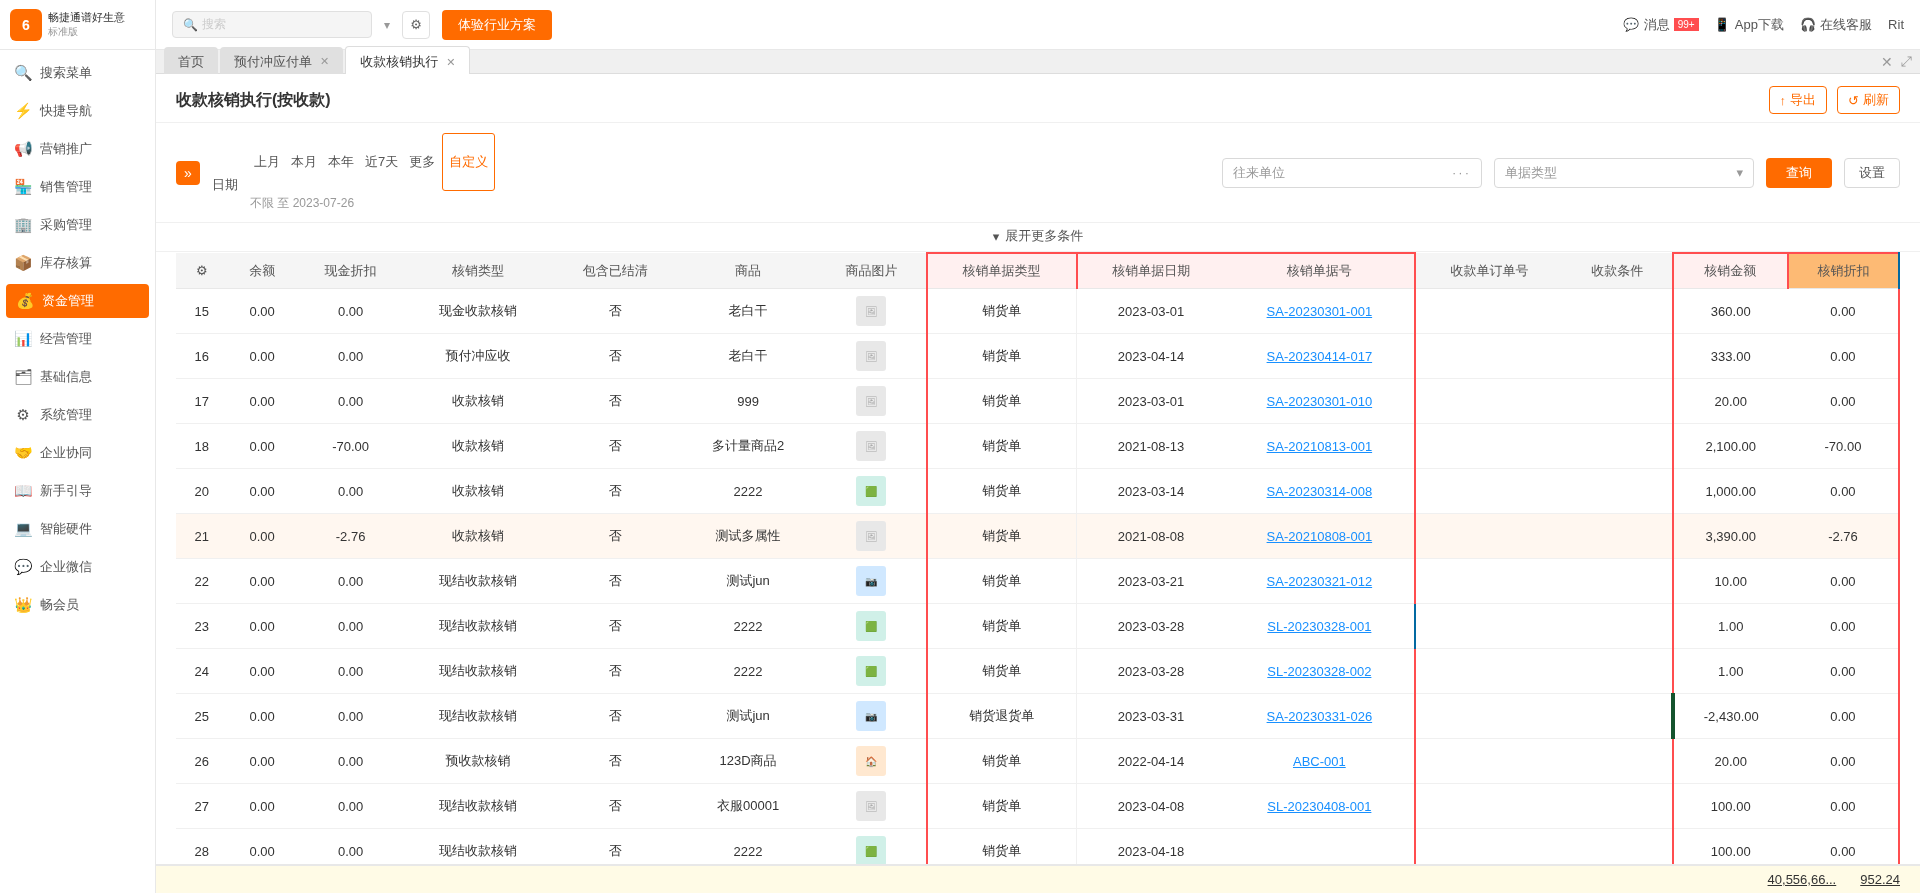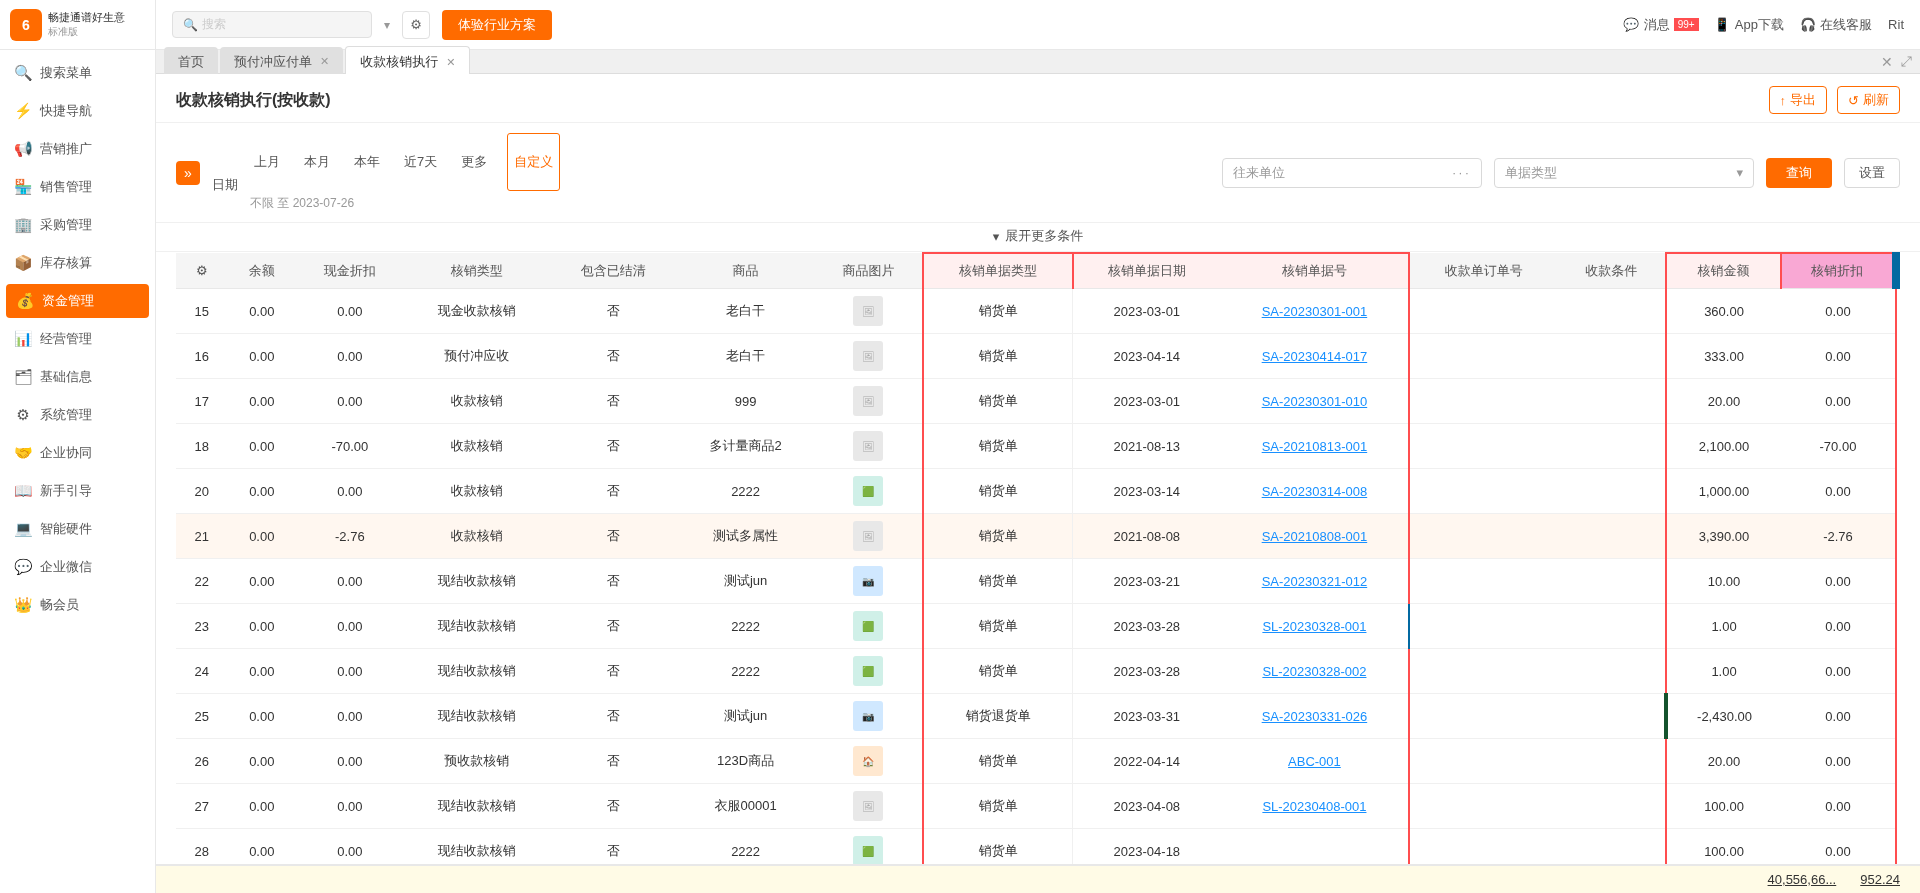--- a/index.html
+++ b/index.html
@@ -41,21 +41,21 @@
     
     .page-header { display: flex; align-items: center; padding: 12px 20px 8px 20px; background: #fff; border-bottom: 1px solid #f0f0f0; }
     .page-title { font-size: 16px; font-weight: 600; color: #333; flex: 1; }
     .page-actions { display: flex; gap: 10px; align-items: center; }
     .page-action-btn { display: flex; align-items: center; gap: 4px; color: #ff6b00; font-size: 13px; cursor: pointer; border: 1px solid #ff6b00; border-radius: 4px; padding: 4px 10px; background: #fff; }
 
     
     .filter-bar { background: #fff; padding: 10px 20px; border-bottom: 1px solid #f0f0f0; display: flex; align-items: center; gap: 12px; flex-wrap: wrap; }
     .filter-expand-btn { width: 24px; height: 24px; background: #ff6b00; border-radius: 4px; display: flex; align-items: center; justify-content: center; color: #fff; cursor: pointer; font-size: 14px; }
     .filter-label { font-size: 13px; color: #555; margin-top: 24px; }
-    .filter-date-links { display: flex; gap: 16px; align-items: center; }
+    .filter-date-links { display: flex; gap: 3px; align-items: center; }
     .filter-date-link { color: #555; font-size: 13px; cursor: pointer; padding: 2px 4px; }
     .filter-date-link.custom { background: #fff; border: 1px solid #ff6b00; color: #ff6b00; border-radius: 3px; padding: 19px 6px; }
     .filter-date-range { font-size: 12px; color: #999; margin-top: 2px; }
     .filter-field { flex: 0 0 260px; }
     .filter-select { border: 1px solid #d9d9d9; border-radius: 4px; padding: 5px 10px; font-size: 13px; color: #999; background: #fff; width: 100%; display: flex; align-items: center; justify-content: space-between; cursor: pointer; }
     .filter-dots { color: #999; letter-spacing: 2px; }
     .filter-mid { flex: 1; }
     .filter-query-btn { background: #ff6b00; color: #fff; border: none; border-radius: 4px; padding: 6px 20px; font-size: 13px; cursor: pointer; }
     .filter-set-btn { background: #fff; color: #555; border: 1px solid #d9d9d9; border-radius: 4px; padding: 5px 14px; font-size: 13px; cursor: pointer; }
     .filter-expand-row { width: 100%; display: flex; justify-content: center; align-items: center; gap: 6px; color: #555; font-size: 13px; cursor: pointer; }
@@ -276,21 +276,21 @@
           <th>核销类型</th>
           <th>包含已结清</th>
           <th>商品</th>
           <th>商品图片</th>
           <th style="border:2px solid #ff4d4f; border-bottom:1px solid #e8e8e8; background:#fff0f0;">核销单据类型</th>
           <th style="border-top:2px solid #ff4d4f; border-bottom:1px solid #e8e8e8; background:#fff0f0;">核销单据日期</th>
           <th style="border-top:2px solid #ff4d4f; border-right:2px solid #ff4d4f; border-bottom:1px solid #e8e8e8; background:#fff0f0;">核销单据号</th>
           <th>收款单订单号</th>
           <th>收款条件</th>
           <th style="border:2px solid #ff4d4f; border-bottom:1px solid #e8e8e8; background:#fff0f0;">核销金额</th>
-          <th style="border-top:2px solid #ff4d4f; border-right:8px solid #0369a1; border-bottom:1px solid #e8e8e8; background:#f9a8d4;">核销折扣</th>
+          <th style="border-top:2px solid #ff4d4f; border-right:2px solid #0369a1; border-bottom:1px solid #e8e8e8; background:#fdba74;">核销折扣</th>
         </tr>
       </thead>
       <tbody id="table-body">
       <tr>
       <td>15</td>
       <td>0.00</td>
       <td class="">0.00</td>
       <td>现金收款核销</td>
       <td>否</td>
       <td>老白干</td>

